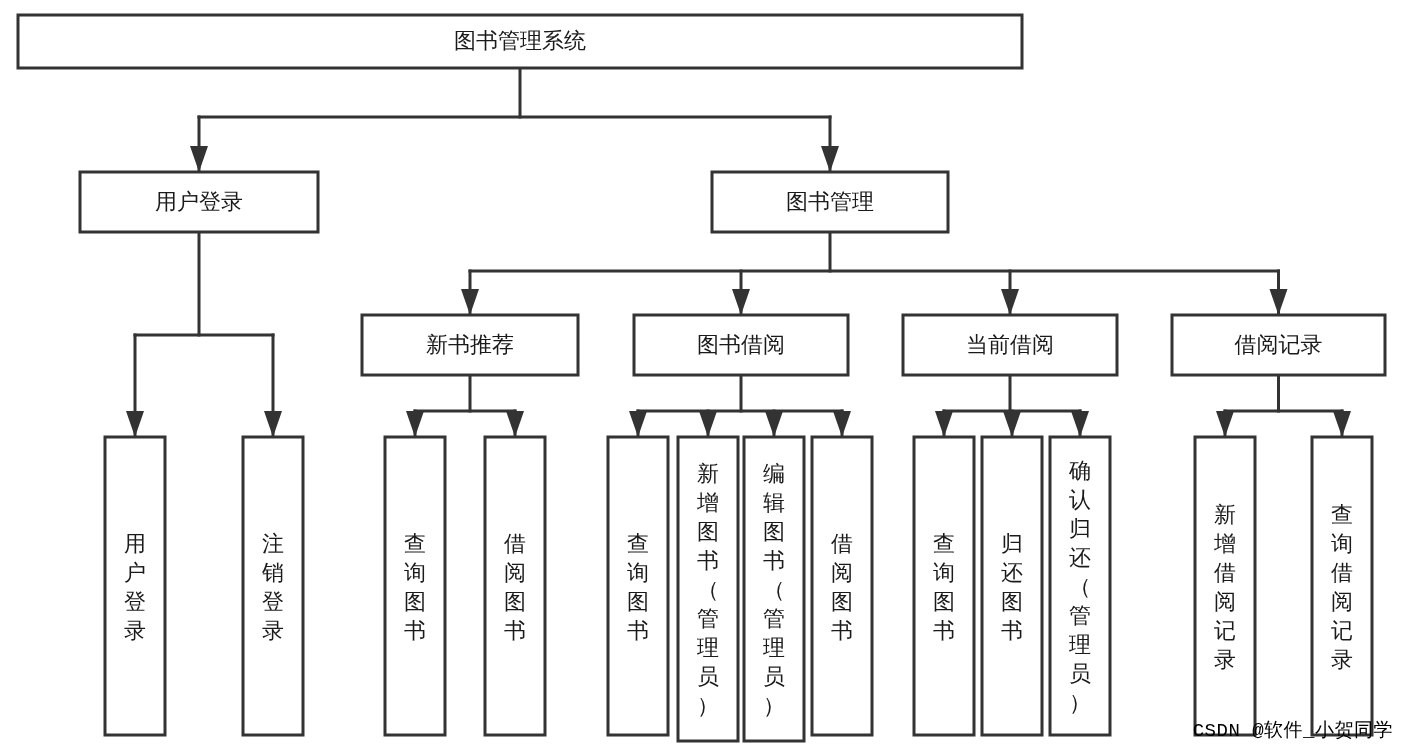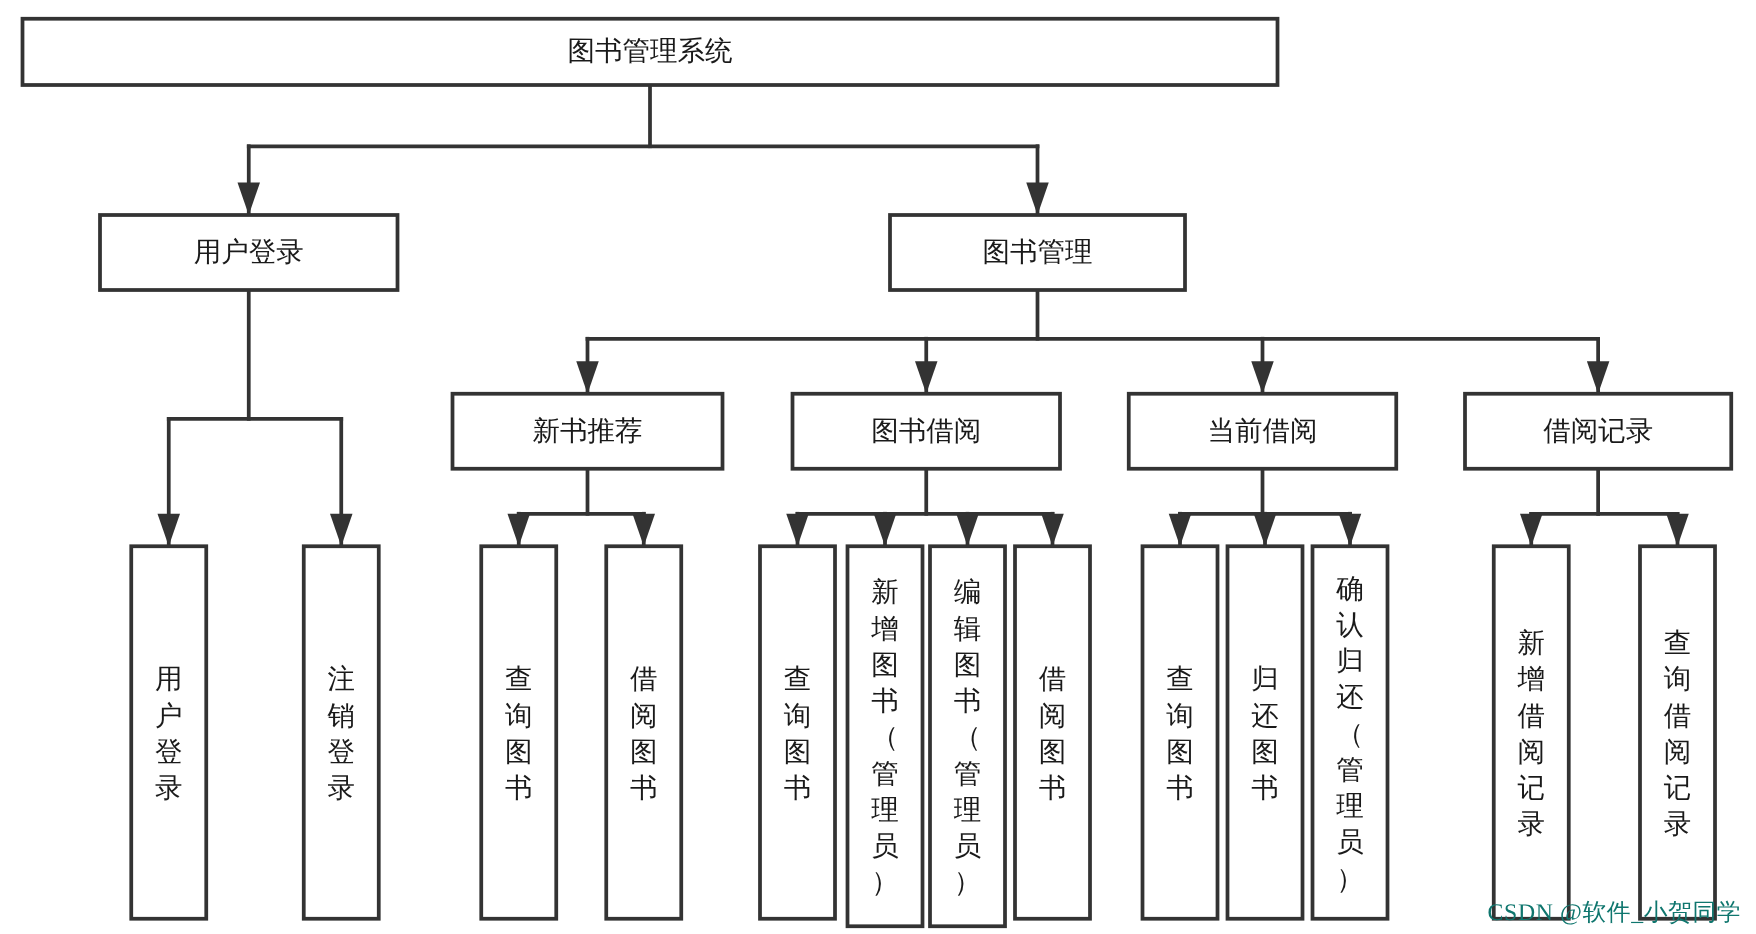--- a/index.html
+++ b/index.html
@@ -57,23 +57,23 @@
   .node-label-vertical {
     font-family: "Liberation Sans", "DejaVu Sans", sans-serif;
     font-size: 22px;
     fill: #1a1a1a;
     text-anchor: middle;
   }
   .watermark {
     position: absolute;
     right: 12px;
     bottom: 4px;
-    font-family: Liberation Serif, serif;
+    font-family: Liberation Mono, monospace;
     font-size: 19px;
-    color: #0f766e;
+    color: #000000;
     white-space: nowrap;
     letter-spacing: 0.5px;
     user-select: none;
   }
 </style>
 </head>
 <body>
 
 <div id="diagram-root">
 

